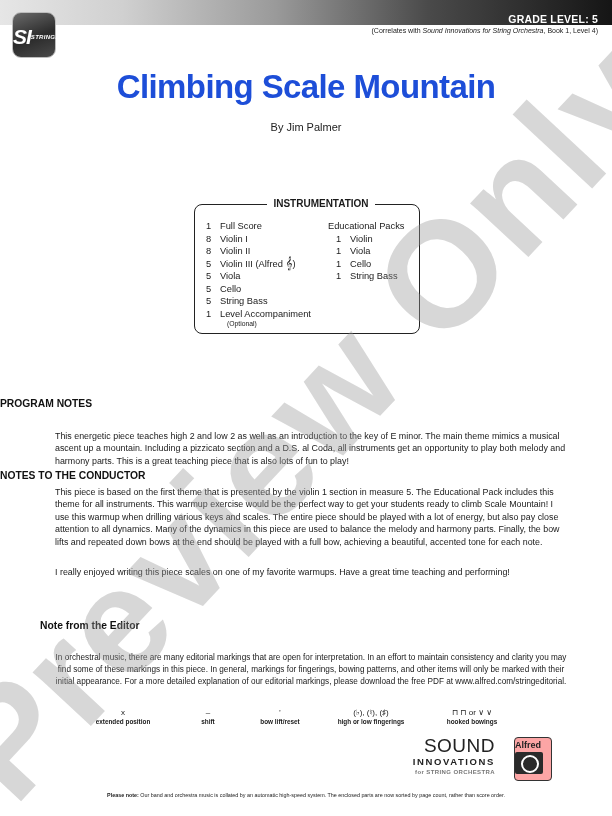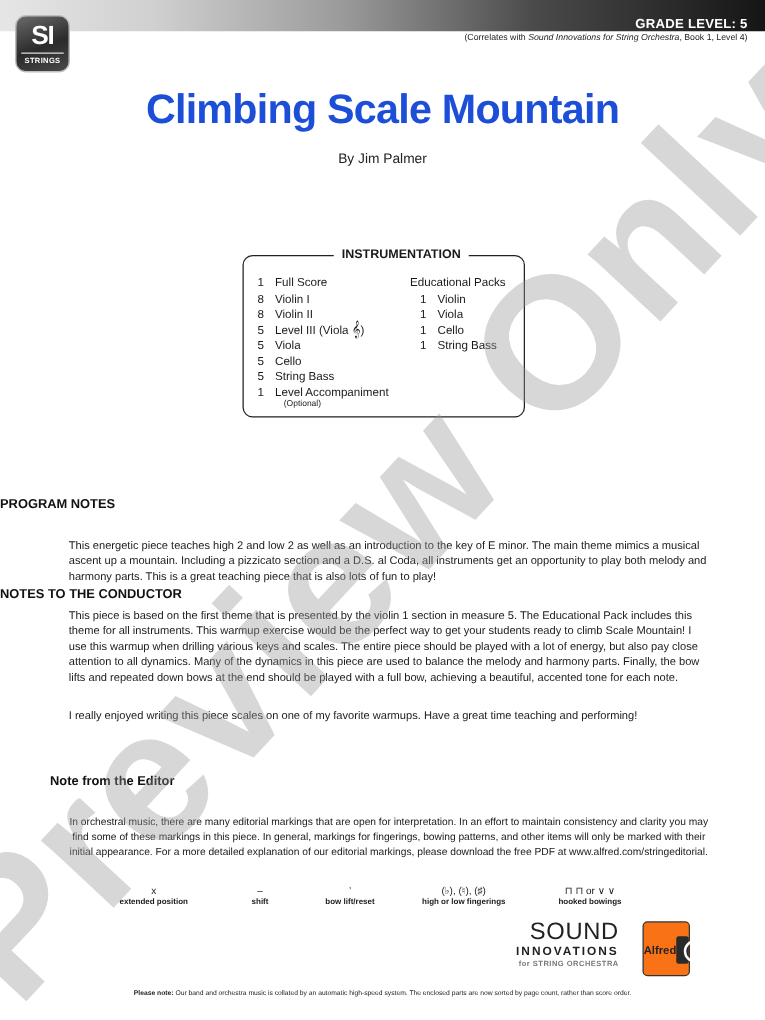--- a/index.html
+++ b/index.html
@@ -10,21 +10,21 @@
     }
     .header-band {
       position: absolute; left: 0; top: 0; width: 612px; height: 25px;
       background: linear-gradient(90deg, #e6e6e6 0%, #d0d0d0 20%, #9a9a9a 45%, #4a4a4a 70%, #151515 100%);
     }
     .si-logo {
       position: absolute; left: 12px; top: 12px; width: 44px; height: 46px;
       border-radius: 9px;
       background: linear-gradient(160deg, #6a6a6a 0%, #2b2b2b 55%, #4a4a4a 100%);
       border: 1px solid #bdbdbd; box-sizing: border-box;
-      display: flex; flex-direction: column; align-items: center;
+      display: flex; flex-direction: row; align-items: center; font-style: italic;
     }
     .si-logo .si { color: #fff; font-family: "Liberation Sans", sans-serif; font-weight: bold; font-size: 21px; line-height: 24px; margin-top: 4px; letter-spacing: -1px; }
     .si-logo .rule { width: 34px; height: 1px; background: #ddd; margin-top: 1px; }
     .si-logo .strings { color: #fff; font-family: "Liberation Sans", sans-serif; font-weight: bold; font-size: 6px; margin-top: 3px; letter-spacing: 0.3px; }
     .grade {
       position: absolute; right: 14px; top: 13px; color: #ffffff;
       font-family: "Liberation Sans", sans-serif; font-weight: bold; font-size: 10.5px; letter-spacing: 0.2px;
     }
     .correlates {
       position: absolute; right: 14px; top: 27px; font-size: 7px; color: #222;
@@ -67,22 +67,22 @@
     .marks { position: absolute; top: 708px; left: 0; width: 612px; }
     .mark { position: absolute; text-align: center; font-family: "Liberation Sans", sans-serif; }
     .mark .sym { font-size: 8px; line-height: 9px; height: 10px; }
     .mark .lbl { font-size: 6.4px; font-weight: bold; line-height: 8px; }
     .sound-logo { position: absolute; left: 385px; top: 737px; width: 110px; font-family: "Liberation Sans", sans-serif; text-align: right; }
     .sound-logo .s1 { font-size: 19px; line-height: 17px; letter-spacing: 0.5px; font-weight: normal; color: #222; }
     .sound-logo .s2 { font-size: 9.5px; font-weight: bold; letter-spacing: 1.6px; line-height: 11px; color: #222; margin-top: 2px; }
     .sound-logo .s3 { font-size: 6px; font-weight: bold; letter-spacing: 0.4px; color: #777; margin-top: 2px; }
     .alfred-logo {
       position: absolute; left: 514px; top: 737px; width: 38px; height: 44px;
-      border: 1.5px solid #333; border-radius: 4px; box-sizing: border-box; background: #f97316;
-      display: flex; flex-direction: row; align-items: center;
+      border: 1.5px solid #333; border-radius: 4px; box-sizing: border-box; background: #fca5a5;
+      display: flex; flex-direction: column; align-items: flex-start;
     }
     .alfred-logo .a-name { font-family: "Liberation Sans", sans-serif; font-weight: bold; font-size: 9px; color: #222; margin-top: 2px; }
     .alfred-logo .a-mark { width: 28px; height: 22px; background: #2a2a2a; margin-top: 2px; border-radius: 2px; position: relative; }
     .alfred-logo .a-mark::after { content: ""; position: absolute; left: 6px; top: 3px; width: 14px; height: 14px; border: 2px solid #fff; border-radius: 50%; }
     .footer-note {
       position: absolute; left: 0; width: 612px; top: 792px; text-align: center;
       font-family: "Liberation Sans", sans-serif; font-size: 5.4px; color: #222;
     }
     .footer-note b { font-weight: bold; }
     .watermark {
@@ -119,21 +119,21 @@
   <div class="instr-row">
       <span class="qty">8</span>
       <span>Violin I</span>
     </div>
   <div class="instr-row">
       <span class="qty">8</span>
       <span>Violin II</span>
     </div>
   <div class="instr-row">
       <span class="qty">5</span>
-      <span style="white-space:pre">Level III (Viola </span>
+      <span style="white-space:pre">Violin III (Alfred </span>
       <span class="treble">𝄞</span>
       <span>)</span>
     </div>
   <div class="instr-row">
       <span class="qty">5</span>
       <span>Viola</span>
     </div>
   <div class="instr-row">
       <span class="qty">5</span>
       <span>Cello</span>

